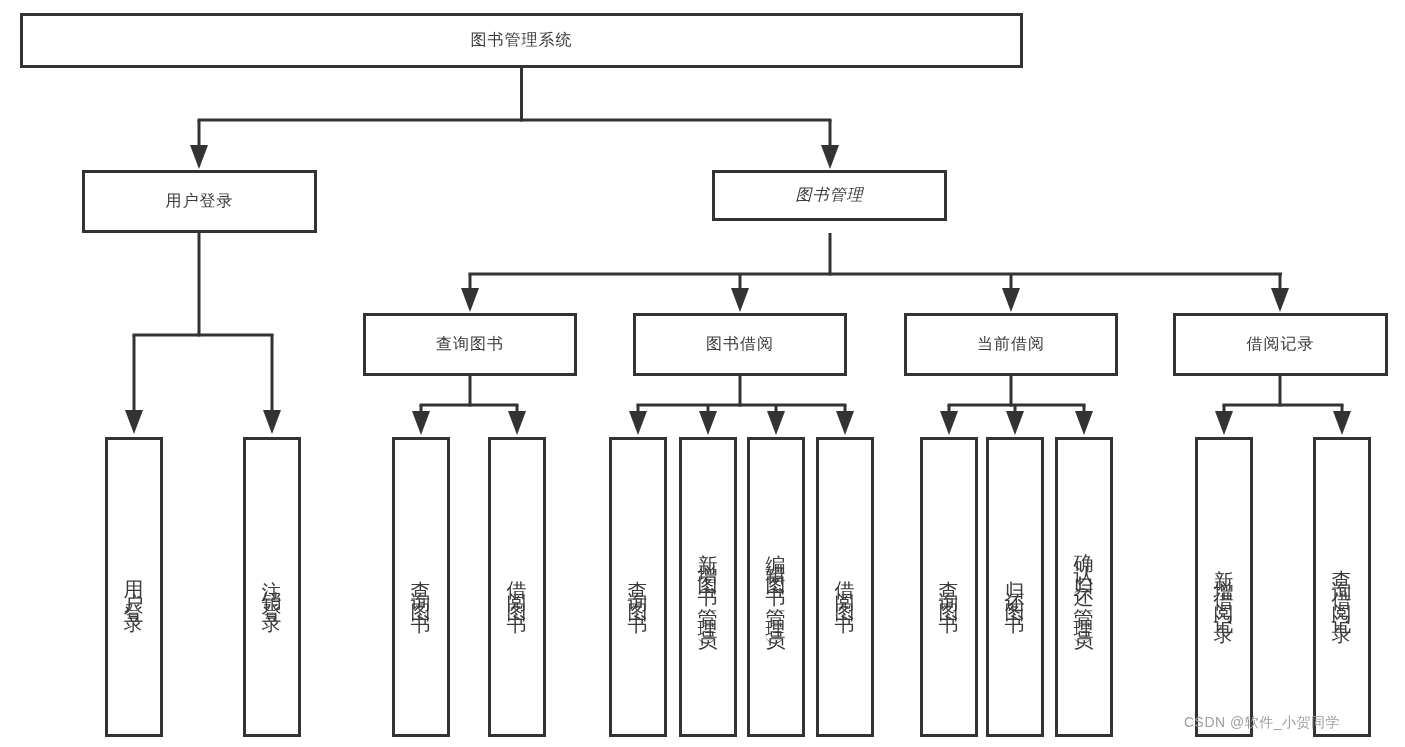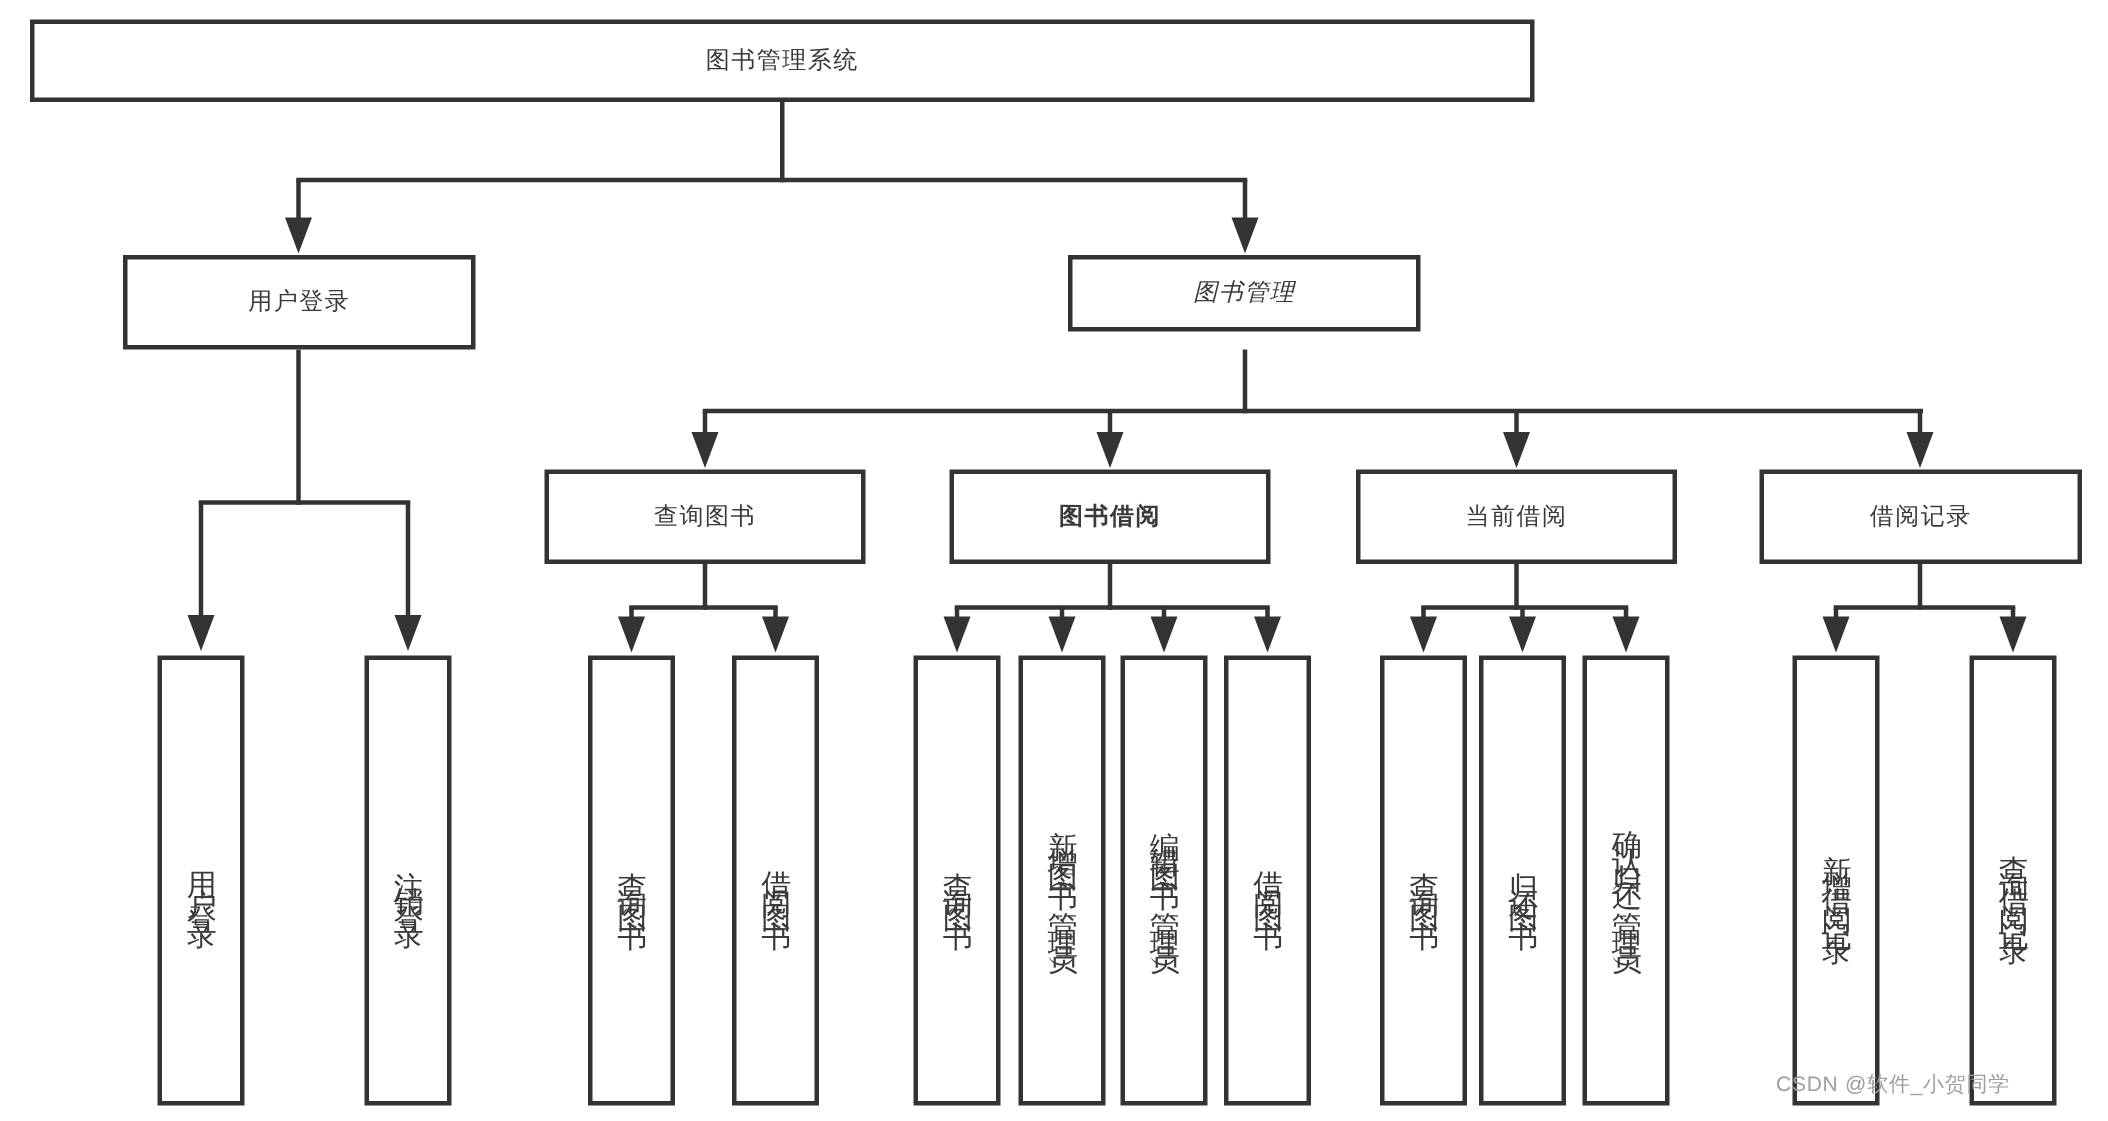--- a/index.html
+++ b/index.html
@@ -46,21 +46,21 @@
     writing-mode: vertical-rl;
     font-size: 20px;
     letter-spacing: 11px;
     line-height: 1;
     white-space: nowrap;
   }
   .root-box   { left: 20px;  top: 13px;  width: 1003px; height: 55px; }
   .lv2-a      { left: 82px;  top: 170px; width: 235px;  height: 63px; }
   .lv2-b      { left: 712px; top: 170px; width: 235px;  height: 51px; font-style: italic; }
   .lv3-0      { left: 363px; top: 313px; width: 214px;  height: 63px; }
-  .lv3-1      { left: 633px; top: 313px; width: 214px;  height: 63px; font-weight: bold; }
+  .lv3-1      { left: 633px; top: 313px; width: 214px;  height: 63px; }
   .lv3-2      { left: 904px; top: 313px; width: 214px;  height: 63px; }
   .lv3-3      { left: 1173px;top: 313px; width: 215px;  height: 63px; }
   .leaf-0  { left: 105px; }
   .leaf-1  { left: 243px; }
   .leaf-2  { left: 392px; }
   .leaf-3  { left: 488px; }
   .leaf-4  { left: 609px; }
   .leaf-5  { left: 679px; }
   .leaf-6  { left: 747px; }
   .leaf-7  { left: 816px; }

